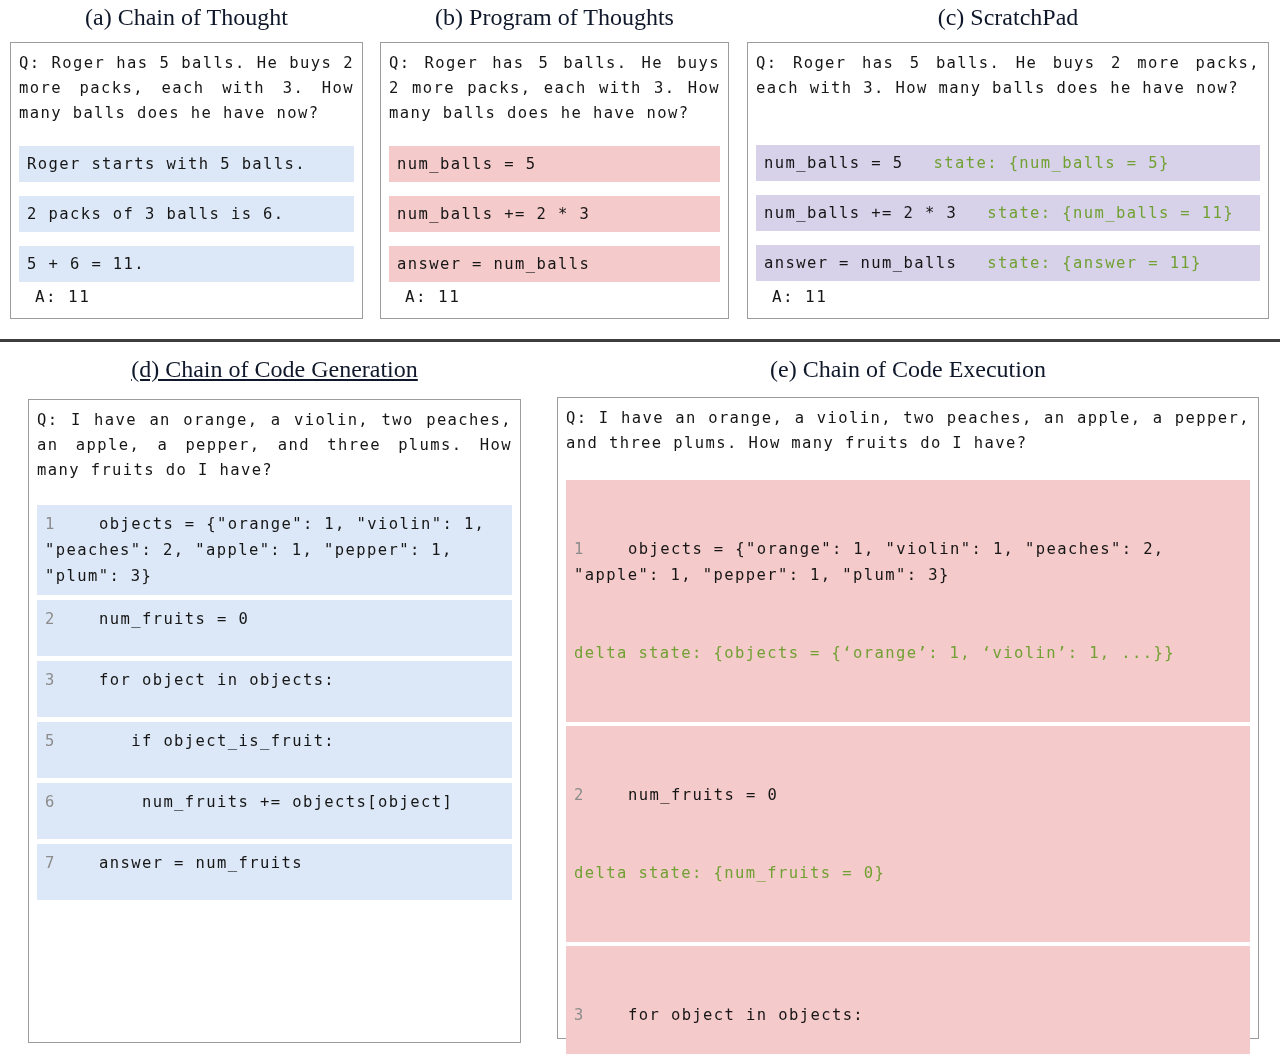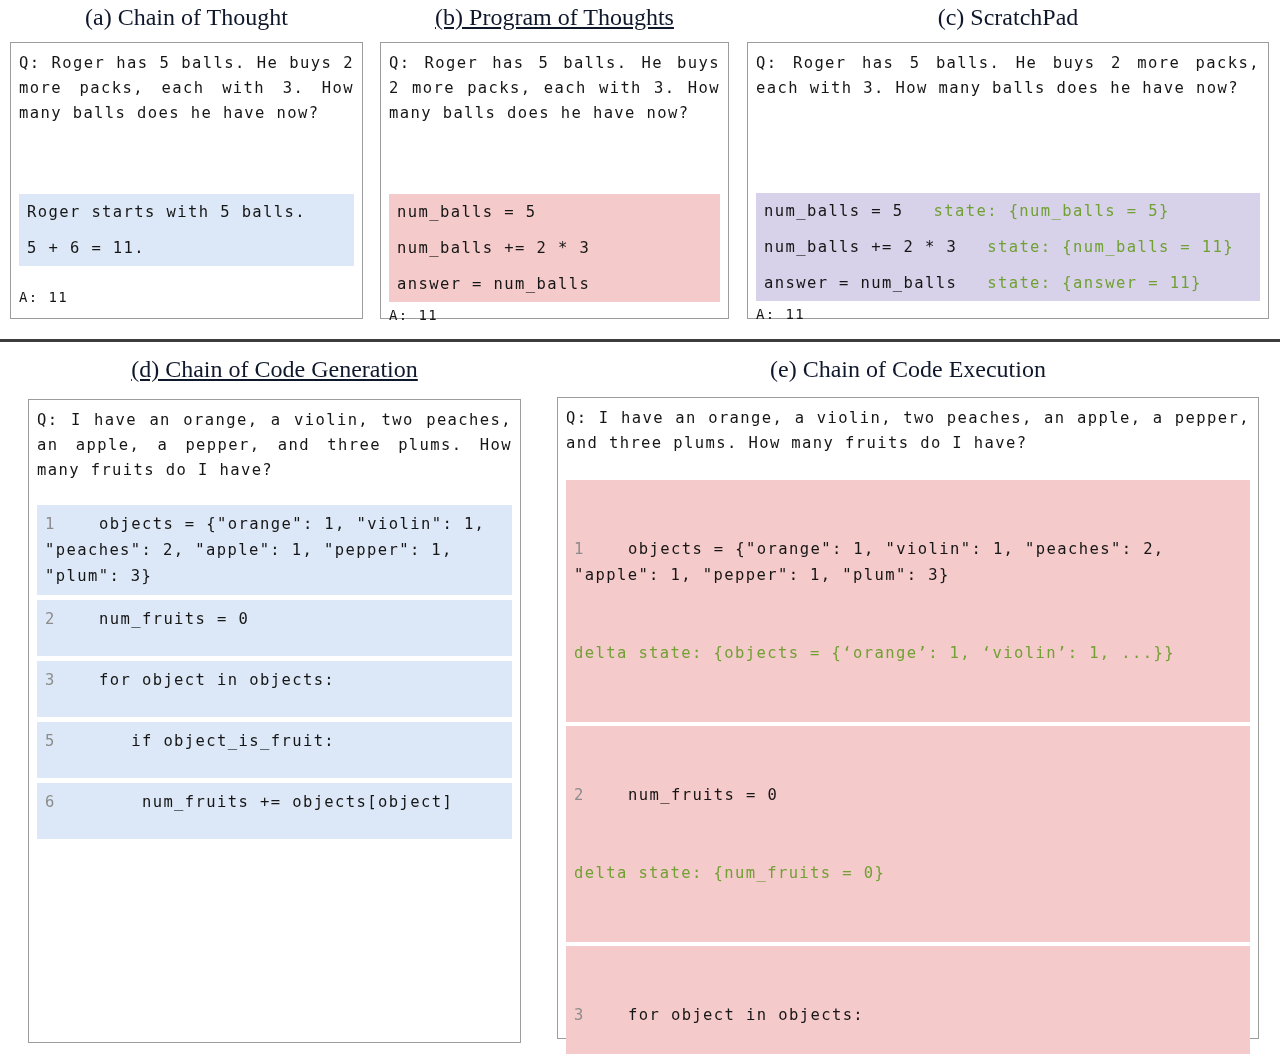--- a/index.html
+++ b/index.html
@@ -28,46 +28,47 @@
   .row {
     font-size: 15.5px; letter-spacing: 1.4px; line-height: 26px;
     padding: 5px 8px; white-space: pre-wrap; color: #161616;
   }
   .bg-blue   { background: var(--blue); }
   .bg-pink   { background: var(--pink); }
   .bg-purple { background: var(--purple); }
   .green { color: var(--green); }
   .num { display: inline-block; width: 54px; color: var(--linenum); }
   .state { margin-left: 30px; }
-  .answer { font-size: 14px; letter-spacing: 1.4px; margin-top: auto; line-height: 26px; }
+  .answer { font-size: 16px; letter-spacing: 1.4px; margin-top: auto; line-height: 26px; margin-left: 16px; }
   .divider { position: absolute; left: 0; width: 1280px; background: #3d3d3d; }
 
   
-  .panel-top .rows { gap: 0; margin-top: 48px; }
+  .panel-top .rows { gap: 14px; }
   .panel-top .row { min-height: 36px; }
   
   .panel-d .rows { gap: 5px; }
   .panel-d .row { min-height: 56px; padding: 6px 8px; }
   
   .panel-e .rows { gap: 4px; }
   .panel-e .row { min-height: 60px; padding: 4px 8px; }
 </style>
 </head>
 <body>
 
 <div class="ptitle" style="left:10px; top:4px; width:353px;">(a) Chain of Thought</div>
-<div class="ptitle" style="left:380px; top:4px; width:349px;text-decoration:underline;">(b) Program of Thoughts</div>
+<div class="ptitle" style="left:380px; top:4px; width:349px;">(b) Program of Thoughts</div>
 <div class="ptitle" style="left:747px; top:4px; width:522px;">(c) ScratchPad</div>
 <div class="ptitle" style="left:28px; top:356px; width:493px;text-decoration:underline;">(d) Chain of Code Generation</div>
 <div class="ptitle" style="left:557px; top:356px; width:702px;">(e) Chain of Code Execution</div>
 
 <div class="panel panel-top" style="left:10px; top:42px; width:353px; height:277px;">
   <div class="question" style="margin-bottom:20px">Q: Roger has 5 balls. He buys 2 more packs, each with 3. How many balls does he have now?</div>
   <div class="rows">
     <div class="row bg-blue"><span>Roger starts with 5 balls.</span></div>
+    <div class="row bg-blue"><span>2 packs of 3 balls is 6.</span></div>
     <div class="row bg-blue"><span>5 + 6 = 11.</span></div>
   </div>
   <div class="answer">A: 11</div>
 </div>
 
 <div class="panel panel-top" style="left:380px; top:42px; width:349px; height:277px;">
   <div class="question" style="margin-bottom:20px">Q: Roger has 5 balls. He buys 2 more packs, each with 3. How many balls does he have now?</div>
   <div class="rows">
     <div class="row bg-pink"><span>num_balls = 5</span></div>
     <div class="row bg-pink"><span>num_balls += 2 * 3</span></div>
@@ -89,20 +90,21 @@
 <div class="divider" style="top:339px; height:3px;"></div>
 
 <div class="panel panel-d" style="left:28px; top:399px; width:493px; height:644px;">
   <div class="question" style="margin-bottom:22px">Q: I have an orange, a violin, two peaches, an apple, a pepper, and three plums. How many fruits do I have?</div>
   <div class="rows">
     <div class="row bg-blue"><span class="num">1</span><span>objects = {"orange": 1, "violin": 1, "peaches": 2, "apple": 1, "pepper": 1, "plum": 3}</span></div>
     <div class="row bg-blue"><span class="num">2</span><span>num_fruits = 0</span></div>
     <div class="row bg-blue"><span class="num">3</span><span>for object in objects:</span></div>
     <div class="row bg-blue"><span class="num">5</span><span>   if object_is_fruit:</span></div>
     <div class="row bg-blue"><span class="num">6</span><span>    num_fruits += objects[object]</span></div>
+    <div class="row bg-blue"><span class="num">7</span><span>answer = num_fruits</span></div>
   </div>
 </div>
 
 <div class="panel panel-e" style="left:557px; top:397px; width:702px; height:642px;">
   <div class="question" style="margin-bottom:24px">Q: I have an orange, a violin, two peaches, an apple, a pepper, and three plums. How many fruits do I have?</div>
   <div class="rows">
     <div class="row bg-pink">
       <div><span class="num">1</span><span>objects = {"orange": 1, "violin": 1, "peaches": 2, "apple": 1, "pepper": 1, "plum": 3}</span></div>
       <div class="green">delta state: {objects = {‘orange’: 1, ‘violin’: 1, ...}}</div>
     </div>

